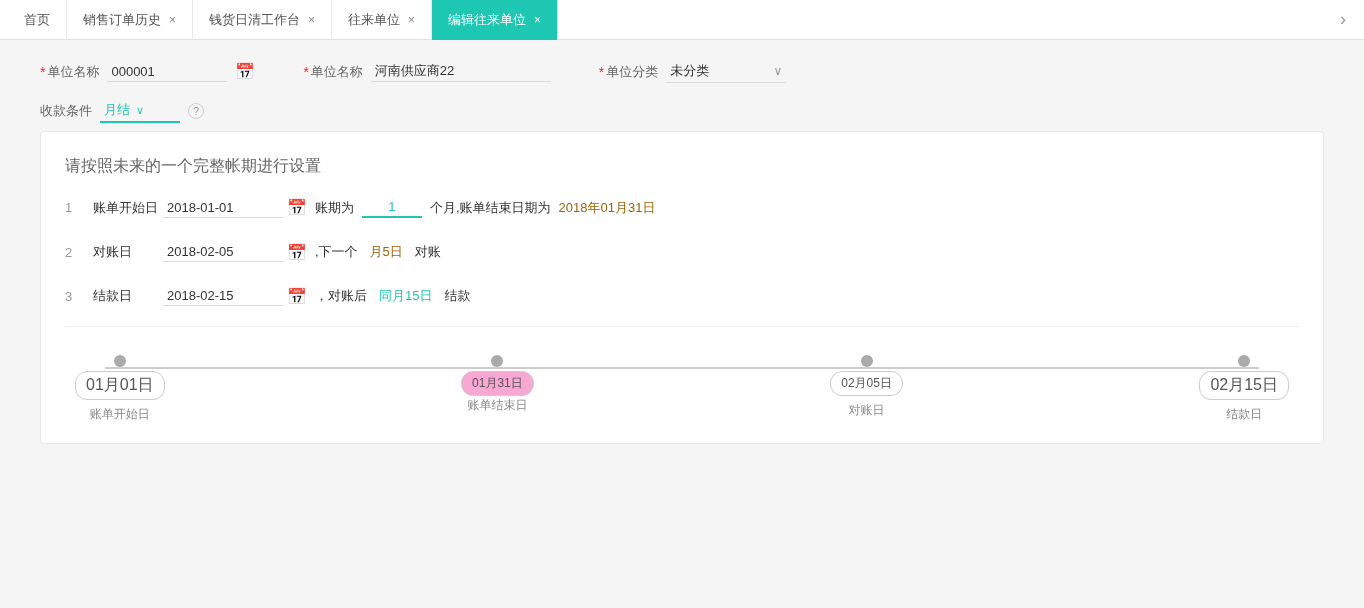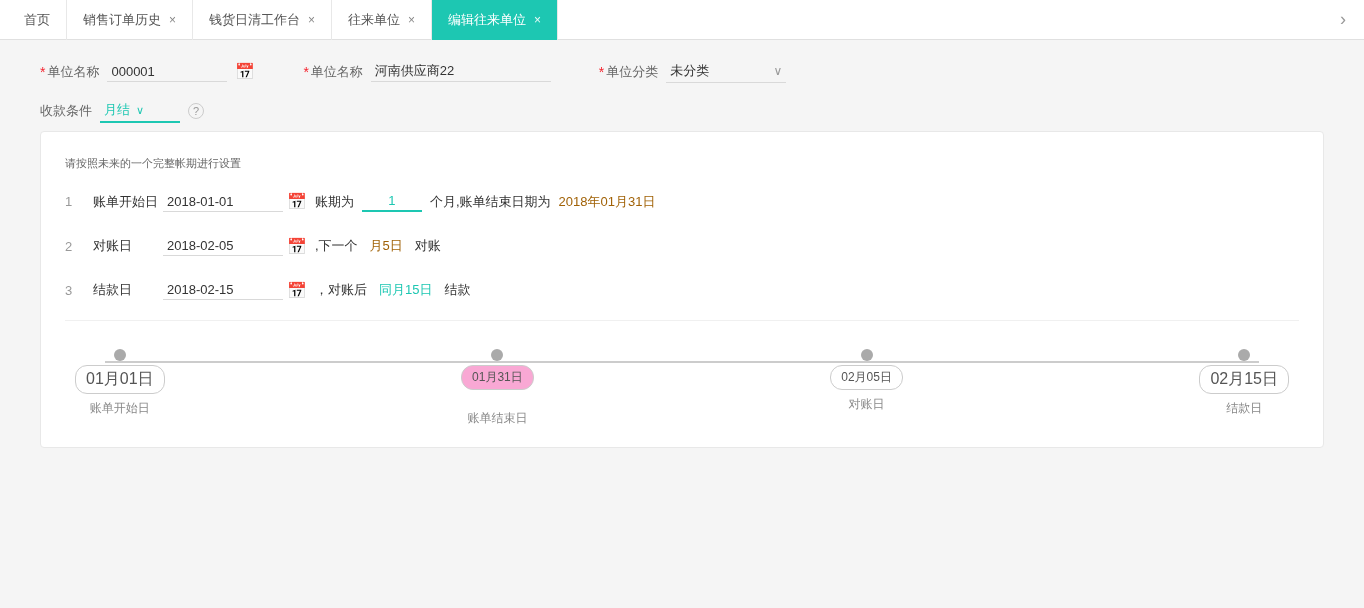--- a/index.html
+++ b/index.html
@@ -174,21 +174,21 @@
 
     
     .panel {
       background: #fff;
       border: 1px solid #e8e8e8;
       border-radius: 4px;
       padding: 24px 24px 20px;
       margin-top: 4px;
     }
     .panel-hint {
-      font-size: 11px;
+      font-size: 16px;
       color: #666;
       margin-bottom: 20px;
     }
 
     
     .step-row {
       display: flex;
       align-items: center;
       margin-bottom: 24px;
     }
@@ -348,21 +348,21 @@
 
           <div style="display:flex;flex-direction:column;align-items:center;">
             <div style="width:12px;height:12px;border-radius:50%;background:#aaa;margin-bottom:4px;"></div>
             <div style="background:#fff;border:1px solid #ccc;border-radius:12px;padding:3px 10px;font-size:16px;color:#555;">01月01日</div>
             <div style="font-size:12px;color:#888;margin-top:6px;">账单开始日</div>
           </div>
 
           <div style="display:flex;flex-direction:column;align-items:center;">
             <div style="width:12px;height:12px;border-radius:50%;background:#aaa;margin-bottom:4px;"></div>
             <div style="background:#f9a8d4;border:1px solid #ccc;border-radius:12px;padding:3px 10px;font-size:12px;color:#555;">01月31日</div>
-            <div style="font-size:12px;color:#888;margin-top:20px;">账单结束日</div>
+            <div style="font-size:12px;color:#888;margin-top:1px;">账单结束日</div>
           </div>
 
           <div style="display:flex;flex-direction:column;align-items:center;">
             <div style="width:12px;height:12px;border-radius:50%;background:#aaa;margin-bottom:4px;"></div>
             <div style="background:#fff;border:1px solid #ccc;border-radius:12px;padding:3px 10px;font-size:12px;color:#555;">02月05日</div>
             <div style="font-size:12px;color:#888;margin-top:6px;">对账日</div>
           </div>
 
           <div style="display:flex;flex-direction:column;align-items:center;">
             <div style="width:12px;height:12px;border-radius:50%;background:#aaa;margin-bottom:4px;"></div>

